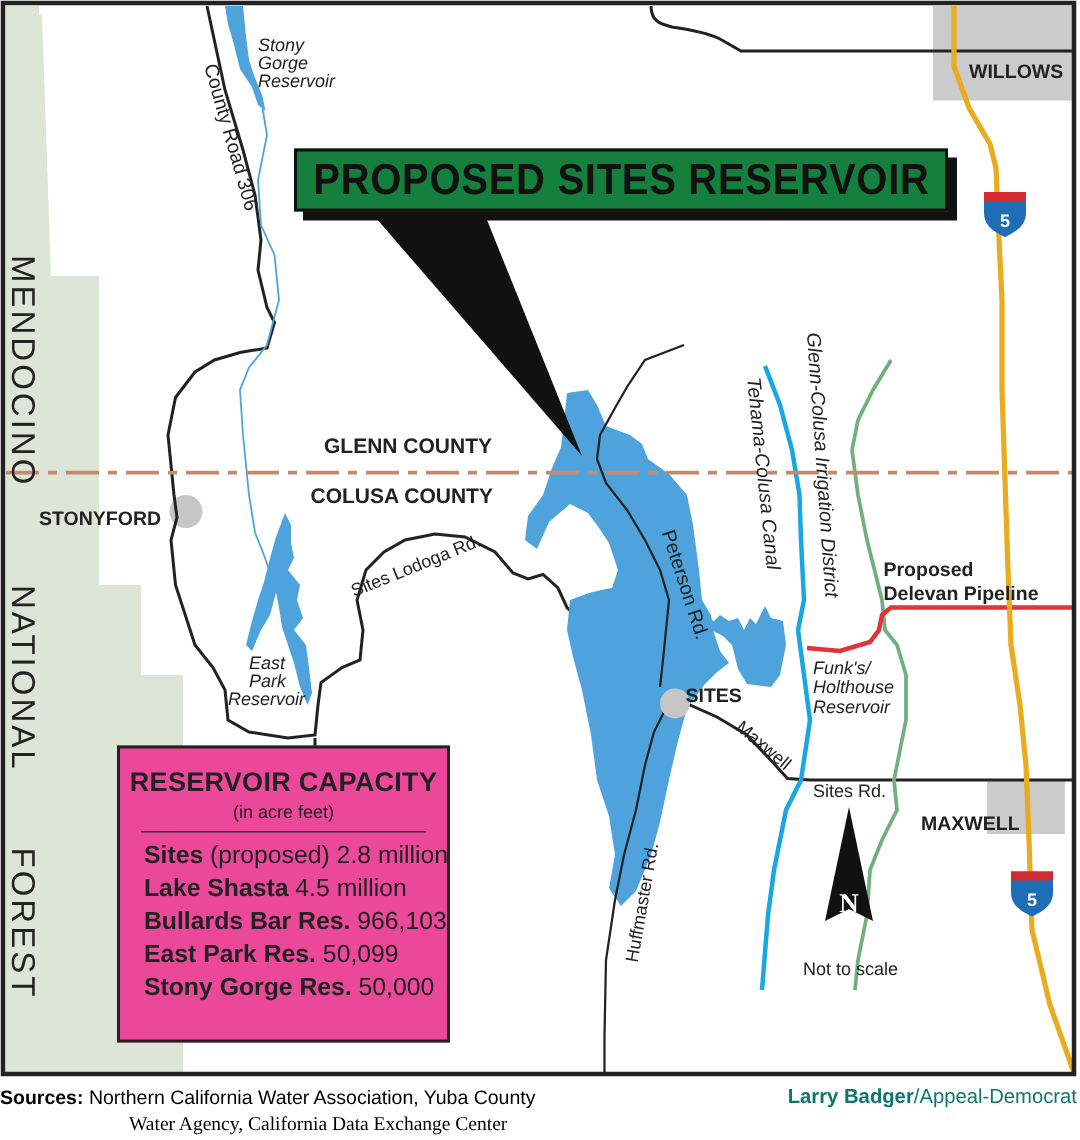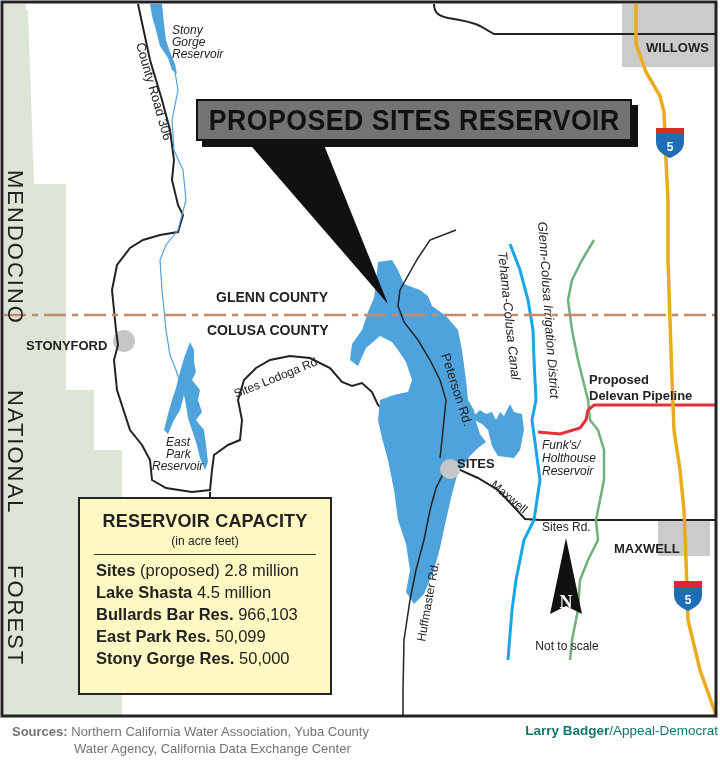--- a/index.html
+++ b/index.html
@@ -1,28 +1,28 @@
 <!DOCTYPE html>
 <html><head>
 <meta charset="utf-8">
 <style>
   html, body { margin:0; padding:0; background:#ffffff; }
   body { width:720px; height:760px; position:relative; overflow:hidden; font-family:"DejaVu Sans", sans-serif; }
   #map { position:absolute; left:0; top:0; width:720px; height:760px; }
-  .title-box { position:absolute; left:196px; top:99px; width:432px; height:38px; background:#737373; border:2px solid #111; box-shadow:6px 6px 0 #111; display:flex; align-items:center; justify-content:center; }
+  .title-box { position:absolute; left:196px; top:99px; width:432px; height:38px; background:#15803d; border:2px solid #111; box-shadow:6px 6px 0 #111; display:flex; align-items:center; justify-content:center; }
   .title-box span { font-family:"Liberation Sans", sans-serif; font-weight:bold; font-size:29px; letter-spacing:0.5px; color:#111; transform:scaleX(0.92); white-space:nowrap; }
-  .legend { position:absolute; left:78px; top:497px; width:254px; height:198px; background:#fef9c3; border:2px solid #222; box-sizing:border-box; font-family:"Liberation Sans", sans-serif; color:#222; }
+  .legend { position:absolute; left:78px; top:497px; width:222px; height:198px; background:#ec4899; border:2px solid #222; box-sizing:border-box; font-family:"Liberation Sans", sans-serif; color:#222; }
   .legend .lg-title { text-align:center; font-weight:bold; font-size:18px; margin-top:12px; letter-spacing:0.2px; }
   .legend .lg-sub { text-align:center; font-size:12px; margin-top:2px; }
   .legend hr { border:0; border-top:1px solid #333; margin:6px 14px 4px 14px; }
   .legend .row { font-size:16.5px; line-height:22px; padding-left:16px; white-space:nowrap; }
   .legend .row b { font-weight:bold; }
-  .footer-left { position:absolute; left:12px; top:723px; font-family:"Liberation Sans", sans-serif; font-size:13px; color:#737373; line-height:17px; }
+  .footer-left { position:absolute; left:0; top:723px; font-family:"Liberation Sans", sans-serif; font-size:13px; color:#000000; line-height:17px; }
   .footer-left b { font-weight:bold; }
-  .footer-left .line2 { padding-left:62px; }
+  .footer-left .line2 { padding-left:86px;font-family:Liberation Serif, serif; }
   .footer-right { position:absolute; right:2px; top:723px; font-family:"Liberation Sans", sans-serif; font-size:13.5px; color:#0f766e; }
   .lbl { font-family:"Liberation Sans", sans-serif; fill:#222; }
 </style>
 </head>
 <body>
 
 <svg id="map" viewBox="0 0 720 760" xmlns="http://www.w3.org/2000/svg">
 
   <path d="M4,4 L26,4 L26,10 L28,10 L34,184 L66,184 L66,390 L94,390 L94,450 L122,450 L122,715 L4,715 Z" fill="#dce5d6"></path>
 

